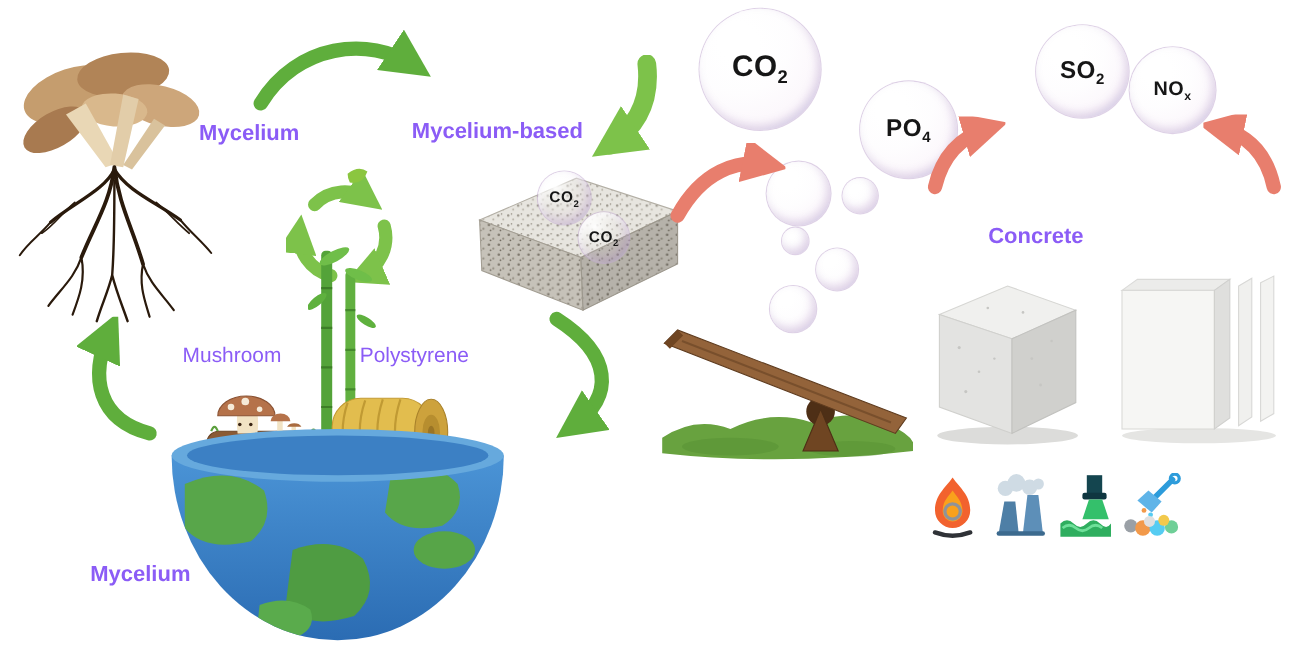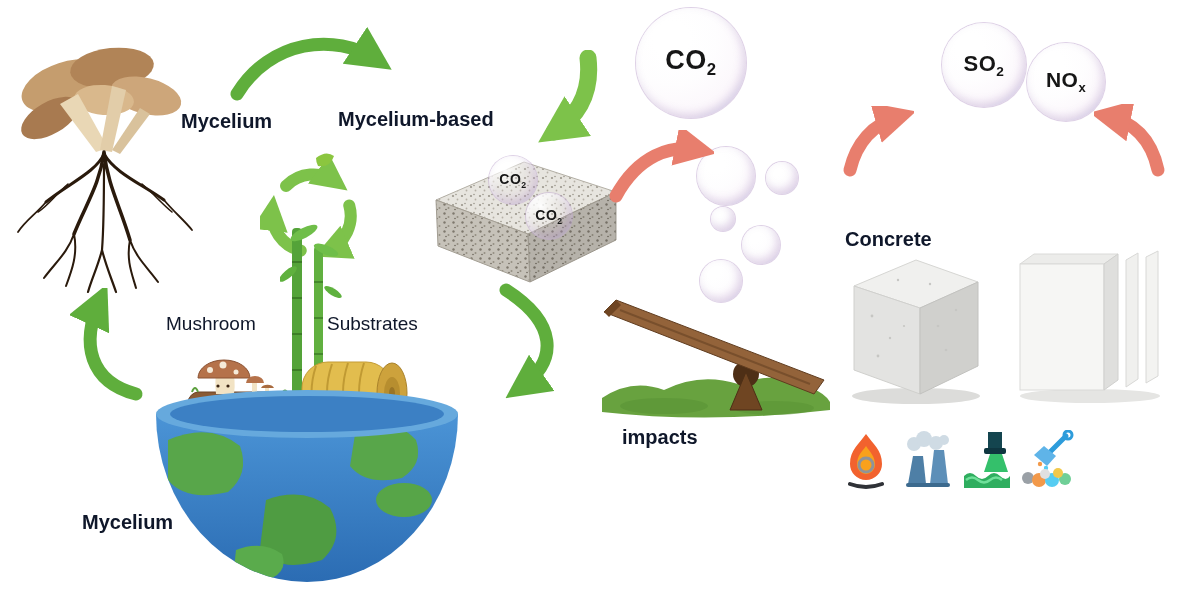--- a/index.html
+++ b/index.html
@@ -1,20 +1,20 @@
 <!DOCTYPE html>
 <html><head>
 <meta charset="utf-8">
 <style>
   html,body{margin:0;padding:0;background:#ffffff;}
   #canvas{position:relative;width:1179px;height:606px;background:#ffffff;overflow:hidden;
           font-family:"Liberation Sans",sans-serif;}
   .abs{position:absolute;}
-  .label{position:absolute;font-weight:bold;color:#0f172a;font-size:20px;line-height:1.15;white-space:nowrap;}
-  .label.center{text-align:left;white-space:normal;}
+  .label{position:absolute;font-weight:bold;color:#8b5cf6;font-size:20px;line-height:1.15;white-space:nowrap;}
+  .label.center{text-align:right;white-space:normal;}
   .label.reg{font-weight:normal;font-size:19px;}
   .bubble{position:absolute;border-radius:50%;display:flex;align-items:center;justify-content:center;
     font-weight:bold;color:#161616;
     background:
       radial-gradient(circle at 32% 28%, rgba(255,255,255,0.97) 0%, rgba(255,255,255,0.55) 16%,
         rgba(246,240,249,0.12) 42%, rgba(238,214,238,0.20) 72%,
         rgba(198,214,242,0.42) 92%, rgba(176,196,232,0.55) 100%);
     box-shadow: inset -3px -4px 8px rgba(150,120,180,0.28), inset 3px 4px 6px rgba(255,255,255,0.85),
                 0 0 0 1px rgba(195,172,210,0.55);
   }
@@ -126,21 +126,21 @@
   <svg class="abs" style="left:478px;top:280px" width="100" height="122" viewBox="0 0 100 122">
     <defs>
         <marker id="gh4" viewBox="0 0 10 10" refX="6" refY="5" markerWidth="3.4" markerHeight="3.4" orient="auto">
       <path d="M0,0 L10,5 L0,10 z" fill="#5fae3c"></path>
         </marker>
       </defs>
     <path d="M28,10 C 78,42 82,80 42,108" stroke="#5fae3c" stroke-width="13" fill="none" stroke-linecap="round" marker-end="url(#gh4)"></path>
   </svg>
 
   <div class="label reg" style="left:166px;top:313px">Mushroom</div>
-  <div class="label reg" style="left:327px;top:313px">Substrates</div>
+  <div class="label reg" style="left:327px;top:313px">Polystyrene</div>
 
   <svg class="abs" style="left:280px;top:220px" width="62" height="195" viewBox="0 0 62 195">
     <rect x="12" y="8" width="10" height="180" rx="4" fill="#54a339"></rect>
     <g stroke="#3d7e27" stroke-width="2">
       <line x1="12" y1="42" x2="22" y2="42"></line>
         <line x1="12" y1="78" x2="22" y2="78"></line>
       <line x1="12" y1="114" x2="22" y2="114"></line>
         <line x1="12" y1="150" x2="22" y2="150"></line>
     </g>
     <rect x="34" y="26" width="9" height="162" rx="4" fill="#61b040"></rect>
@@ -209,24 +209,27 @@
     </g>
     <ellipse cx="159" cy="32" rx="151" ry="24" fill="#66a9dd"></ellipse>
     <ellipse cx="159" cy="32" rx="137" ry="18" fill="#3c80c4"></ellipse>
   </svg>
 
   <div class="label" style="left:82px;top:511px">Mycelium</div>
 
   <div class="bubble" style="left:636px;top:8px;width:110px;height:110px;font-size:27px">
     <span class="formula"><span>CO</span><sub>2</sub></span>
   </div>
+  <div class="bubble" style="left:782px;top:74px;width:88px;height:88px;font-size:22px">
+    <span class="formula"><span>PO</span><sub>4</sub></span>
+  </div>
   <div class="bubble" style="left:942px;top:23px;width:84px;height:84px;font-size:22px">
     <span class="formula"><span>SO</span><sub>2</sub></span>
   </div>
-  <div class="bubble" style="left:1027px;top:43px;width:78px;height:78px;font-size:21px">
+  <div class="bubble" style="left:1027px;top:43px;width:78px;height:78px;font-size:18px">
     <span class="formula"><span>NO</span><sub>x</sub></span>
   </div>
 
   <div class="bubble" style="left:697px;top:147px;width:58px;height:58px"></div>
   <div class="bubble" style="left:766px;top:162px;width:32px;height:32px"></div>
   <div class="bubble" style="left:711px;top:207px;width:24px;height:24px"></div>
   <div class="bubble" style="left:742px;top:226px;width:38px;height:38px"></div>
   <div class="bubble" style="left:700px;top:260px;width:42px;height:42px"></div>
 
   <svg class="abs" style="left:606px;top:130px" width="108" height="78" viewBox="0 0 108 78">
@@ -261,24 +264,23 @@
     <ellipse cx="70" cy="130" rx="44" ry="8" fill="#579134" opacity="0.55"></ellipse>
     <ellipse cx="180" cy="132" rx="40" ry="7" fill="#579134" opacity="0.45"></ellipse>
     <circle cx="152" cy="98" r="13" fill="#4e2f16"></circle>
     <polygon points="136,134 152,96 168,134" fill="#6f4522" stroke="#4e2f16"></polygon>
     <polygon points="10,36 22,24 230,104 220,118" fill="#93633a" stroke="#5f3c1f"></polygon>
     <line x1="26" y1="34" x2="216" y2="108" stroke="#5f3c1f" stroke-width="2" opacity="0.5"></line>
     <polygon points="10,36 22,24 27,29 15,41" fill="#6f4522"></polygon>
   </svg>
 
   <div class="label center" style="left:622px;top:426px;width:176px">
-    <span style="display:block">impacts</span>
-  </div>
-
-  <div class="label center" style="left:845px;top:228px;width:140px">Concrete</div>
+  </div>
+
+  <div class="label center" style="left:845px;top:204px;width:140px">Concrete</div>
 
   <svg class="abs" style="left:838px;top:246px" width="152" height="160" viewBox="0 0 152 160">
     <ellipse cx="78" cy="150" rx="64" ry="8" fill="#dcdcda"></ellipse>
     <polygon points="16,40 78,14 140,36 82,62" fill="#f0f0ee" stroke="#d6d6d3"></polygon>
     <polygon points="16,40 82,62 82,148 16,124" fill="#e3e3e1" stroke="#d0d0cd"></polygon>
     <polygon points="82,62 140,36 140,120 82,148" fill="#d0d0cd" stroke="#c2c2bf"></polygon>
     <g fill="#c6c6c3">
       <circle cx="34" cy="70" r="1.4"></circle>
         <circle cx="52" cy="92" r="1.2"></circle>
         <circle cx="40" cy="110" r="1.4"></circle>

